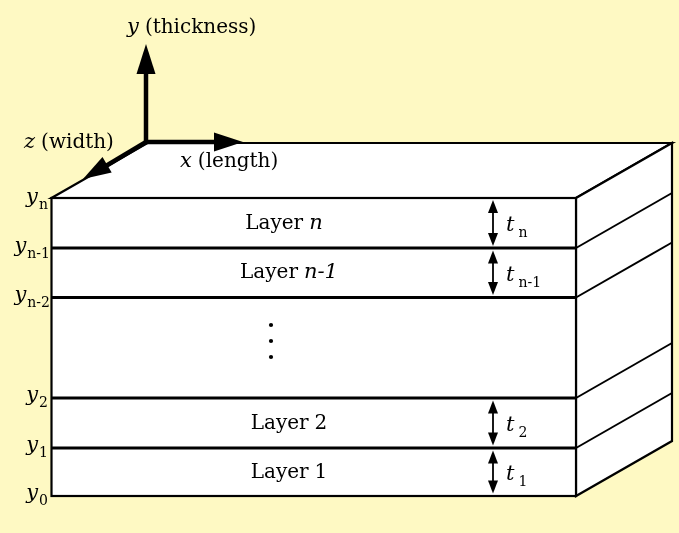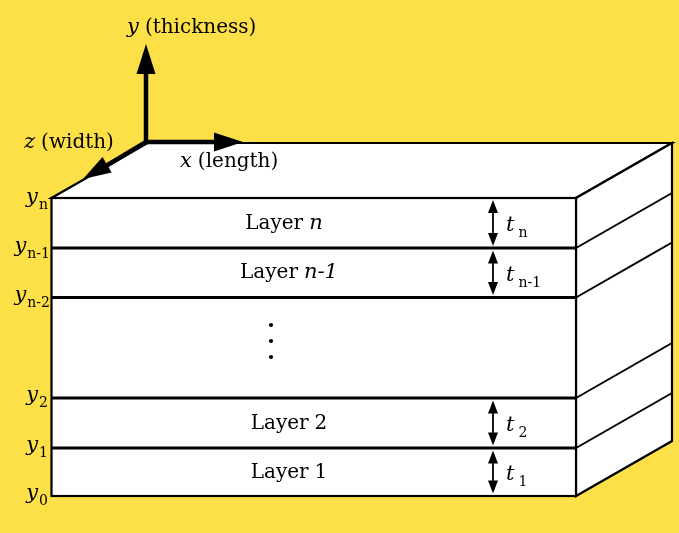--- a/index.html
+++ b/index.html
@@ -4,21 +4,21 @@
 <style>
   html, body {
     margin: 0;
     padding: 0;
     background: #ffffff;
   }
   #stage {
     position: relative;
     width: 679px;
     height: 533px;
-    background: #fde047;
+    background: #fef9c3;
     overflow: hidden;
   }
   svg text {
     font-family: "DejaVu Serif", "Liberation Serif", serif;
     font-size: 20px;
     fill: #000000;
   }
   .var {
     font-style: italic;
     font-size: 21px;

